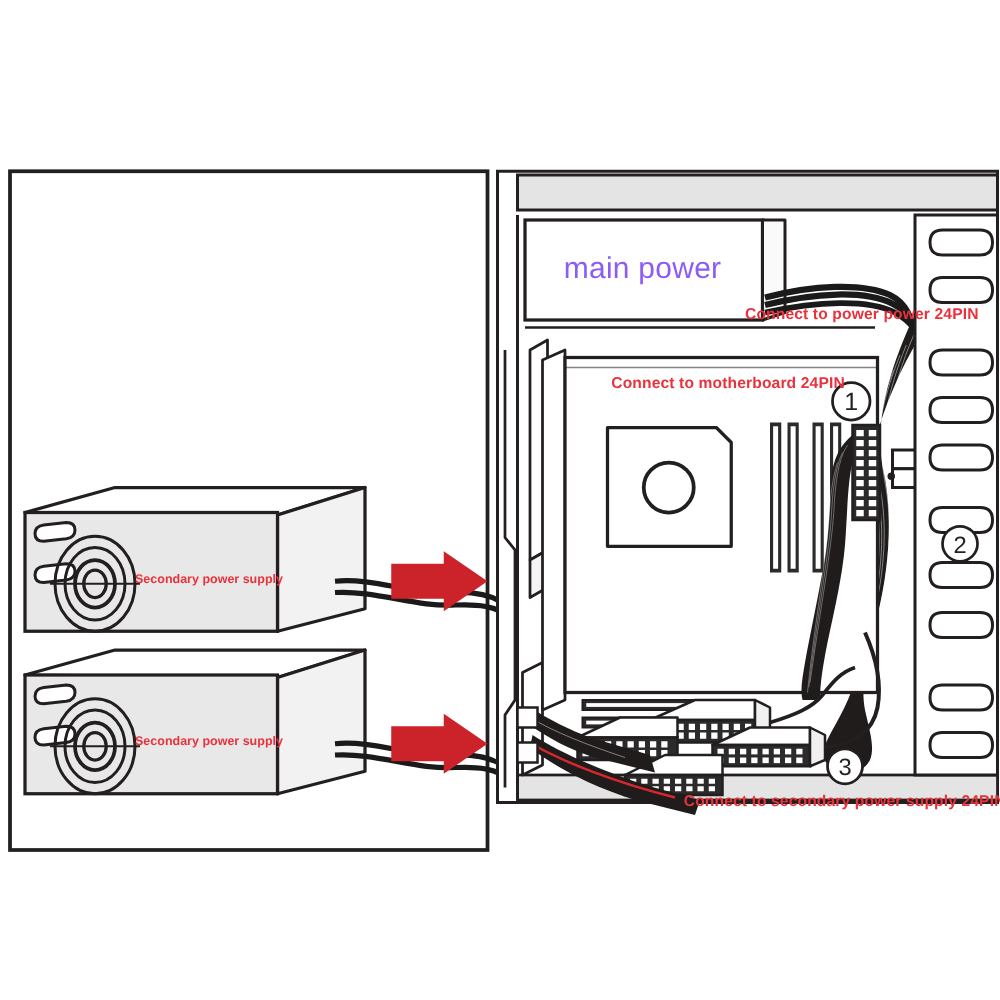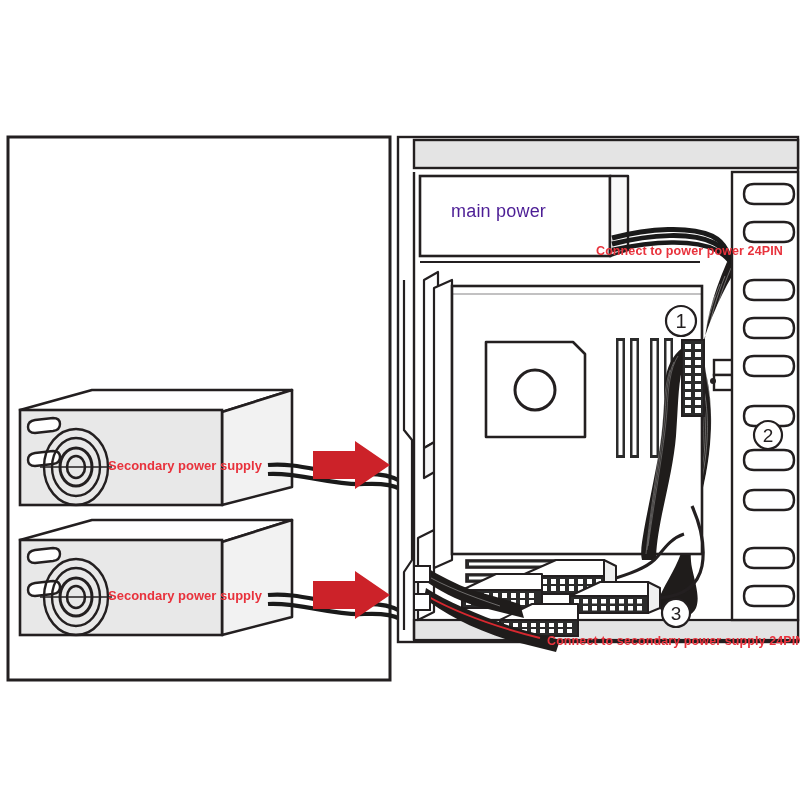--- a/index.html
+++ b/index.html
@@ -32,28 +32,28 @@
     pointer-events: none;
     font-family: "Liberation Sans", sans-serif;
   }
   .lbl-red {
     color: #e8323c;
     font-size: 12.5px;
     font-weight: 600;
     letter-spacing: 0.1px;
   }
   .lbl-blue {
-    color: #4c1d95;
-    font-size: 18px;
+    color: #8b5cf6;
+    font-size: 24px;
     font-weight: 500;
     letter-spacing: 0.2px;
   }
   .lbl-psu {
     color: #e8323c;
-    font-size: 13px;
+    font-size: 10px;
     font-weight: 600;
   }
 </style>
 </head>
 <body>
 
 <div id="stage">
 
   <svg viewBox="0 0 800 800" xmlns="http://www.w3.org/2000/svg">
 
@@ -426,20 +426,21 @@
       <circle cx="676" cy="613" r="14" fill="#ffffff" stroke="#231f20" stroke-width="2.2"></circle>
       <text x="676" y="620" text-anchor="middle" font-family="Liberation Sans, sans-serif" font-size="19" fill="#231f20">3</text>
     </g>
 
   </svg>
 
   <div class="lbl lbl-blue" style="left:451px; top:201px;">main power</div>
 
   <div class="lbl lbl-red" style="left:596px; top:244px;">Connect to power power 24PIN</div>
 
+  <div class="lbl lbl-red" style="left:489px; top:299px;">Connect to motherboard 24PIN</div>
 
   <div class="lbl lbl-red" style="left:547px; top:634px;">Connect to secondary power supply 24PIN</div>
 
   <div class="lbl lbl-psu" style="left:108px; top:458px;">Secondary power supply</div>
 
   <div class="lbl lbl-psu" style="left:108px; top:588px;">Secondary power supply</div>
 
 </div>
 
 </body></html>

